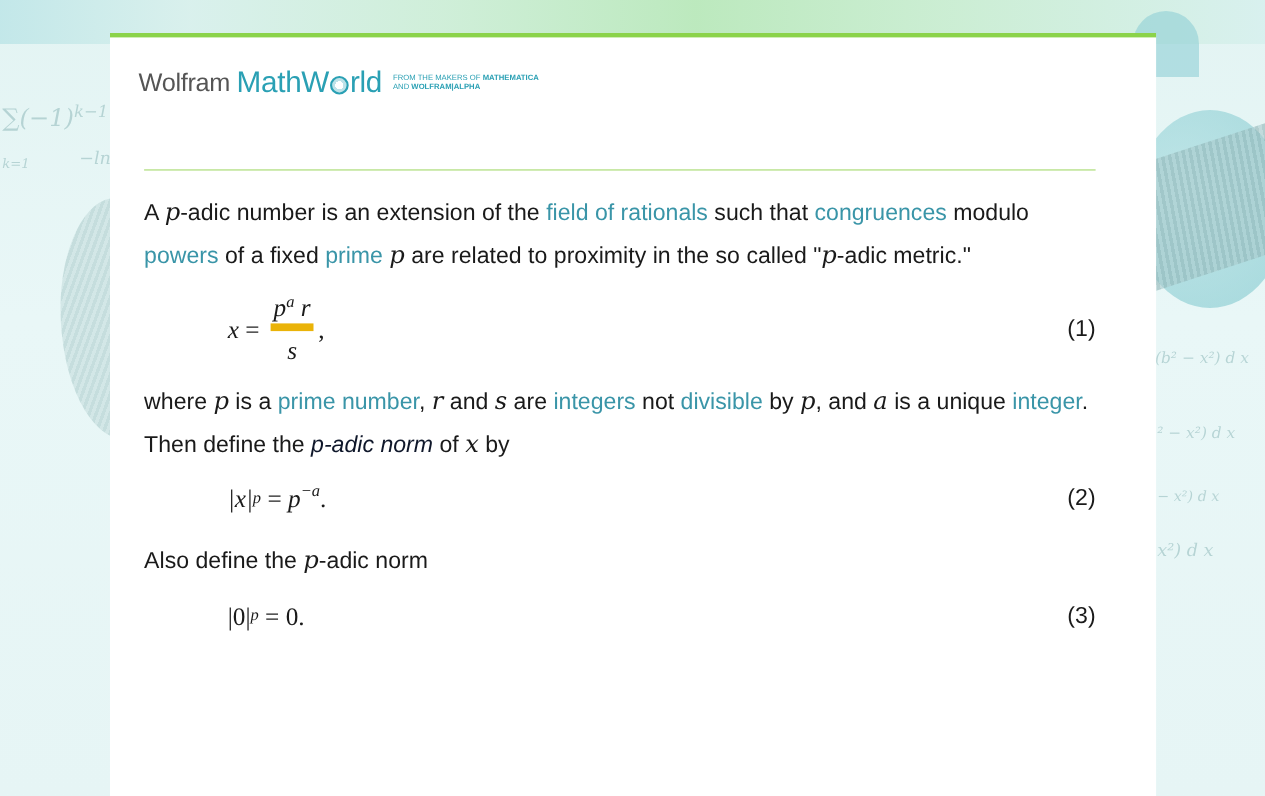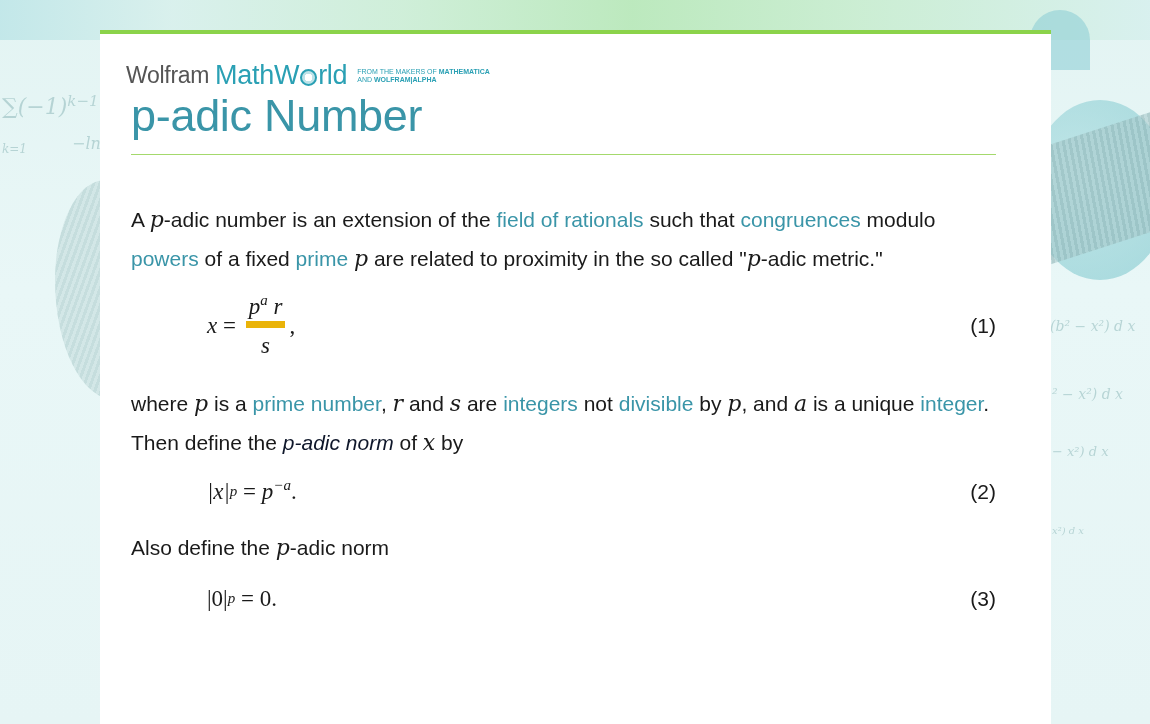--- a/index.html
+++ b/index.html
@@ -68,21 +68,21 @@
     font-size: 45px; color: #3a95a8; font-weight: normal; letter-spacing: -0.3px;
   }
   .title-rule {
     position: absolute; left: 31px; top: 120px; width: 865px; height: 1px;
     background: #a4d96c;
   }
   .content {
     position: absolute; left: 31px; top: 140px; width: 865px;
     font-size: 21px; line-height: 39px; color: #1a1a1a;
   }
-  .content p { margin-bottom: 18px; margin-top: 26px; }
+  .content p { margin-bottom: 18px; }
   .lnk { color: #3a95a8; cursor: pointer; }
   .lnk-i { color: #0f172a; font-style: italic; cursor: pointer; }
   .mv { font-family: "DejaVu Serif", "Liberation Serif", serif; font-style: italic; font-size: 22px; }
   .equation {
     position: relative; height: 60px; margin: -4px 0 14px 0;
   }
   .eq-body {
     position: absolute; left: 76px; top: 0;
     font-family: "Liberation Serif", "DejaVu Serif", serif; font-size: 23px;
     display: flex; align-items: center; height: 100%;
@@ -104,34 +104,33 @@
 <div class="bg-shape-left"></div>
 <div class="bg-shape-right3"></div>
 <div class="bg-shape-right1"></div>
 <div class="bg-shape-right2"></div>
 <div class="bg-math" style="left:2px;top:92px;font-size:22px;"><span>∑(−1)</span><sup>k−1</sup></div>
 <div class="bg-math" style="left:2px;top:142px;font-size:12px;">k=1</div>
 <div class="bg-math" style="left:72px;top:134px;font-size:16px;">−ln</div>
 <div class="bg-math" style="left:1050px;top:318px;font-size:14px;">(b² − x²)  d x</div>
 <div class="bg-math" style="left:1052px;top:386px;font-size:14px;">² − x²)  d x</div>
 <div class="bg-math" style="left:1052px;top:444px;font-size:13px;">− x²)  d x</div>
-<div class="bg-math" style="left:1052px;top:490px;font-size:10px;margin-top:35px;">x²)  d x</div>
+<div class="bg-math" style="left:1052px;top:490px;font-size:16px;">x²)  d x</div>
 
 <div class="card">
 
   <div class="logo">
     <span class="logo-wolfram">Wolfram</span>
     <span class="logo-mathworld"><span>MathW</span><span class="logo-globe"></span><span>rld</span></span>
     <span class="logo-tag">
       <span>FROM THE MAKERS OF </span><b>MATHEMATICA</b><br>
       <span>AND </span><b>WOLFRAM|ALPHA</b>
     </span>
   </div>
 
-  <h1 class="page-title">p-adic Number</h1>
   <div class="title-rule"></div>
 
   <div class="content">
 
     <p><span>A </span><span class="mv">p</span><span>-adic number is an extension of the </span><span class="lnk">field of rationals</span><span> such that </span><span class="lnk">congruences</span><span> modulo </span><span class="lnk">powers</span><span> of a fixed </span><span class="lnk">prime</span><span> </span><span class="mv">p</span><span> are related to proximity in the so called "</span><span class="mv">p</span><span>-adic metric."</span></p>
 
 
     <div class="equation" style="height:66px;">
       <div class="eq-body">
         <span class="it">x</span>

